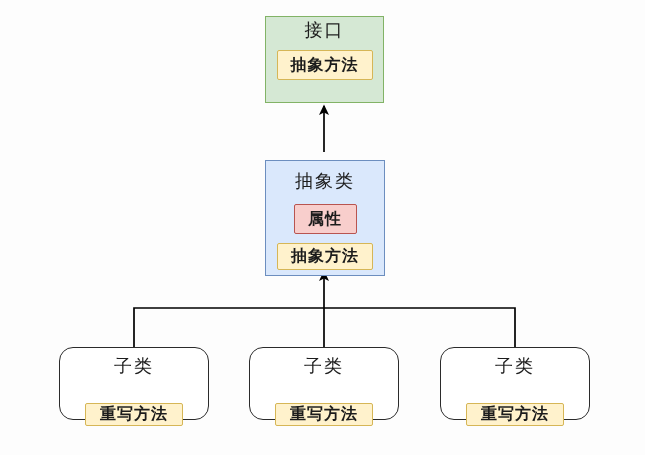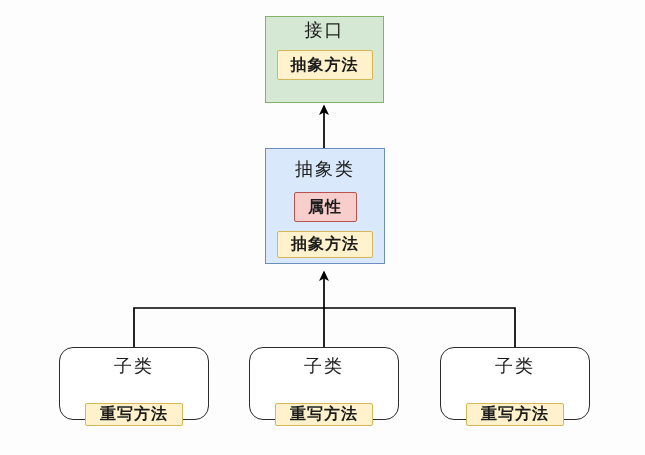--- a/index.html
+++ b/index.html
@@ -59,21 +59,21 @@
     border: 1.6px solid var(--interface-border, #82b366);
     padding-top: 1px;
   }
   .interface-node .pill {
     width: 96px;
     height: 30px;
     margin-top: 7px;
   }
   .abstract-node {
     left: 265px;
-    top: 148px;
+    top: 160px;
     width: 120px;
     height: 116px;
     background: var(--abstract-fill, #dae8fc);
     border: 1.6px solid var(--abstract-border, #6c8ebf);
     padding-top: 8px;
   }
   .attribute-pill {
     width: 63px;
     height: 30px;
     margin-top: 10px;

